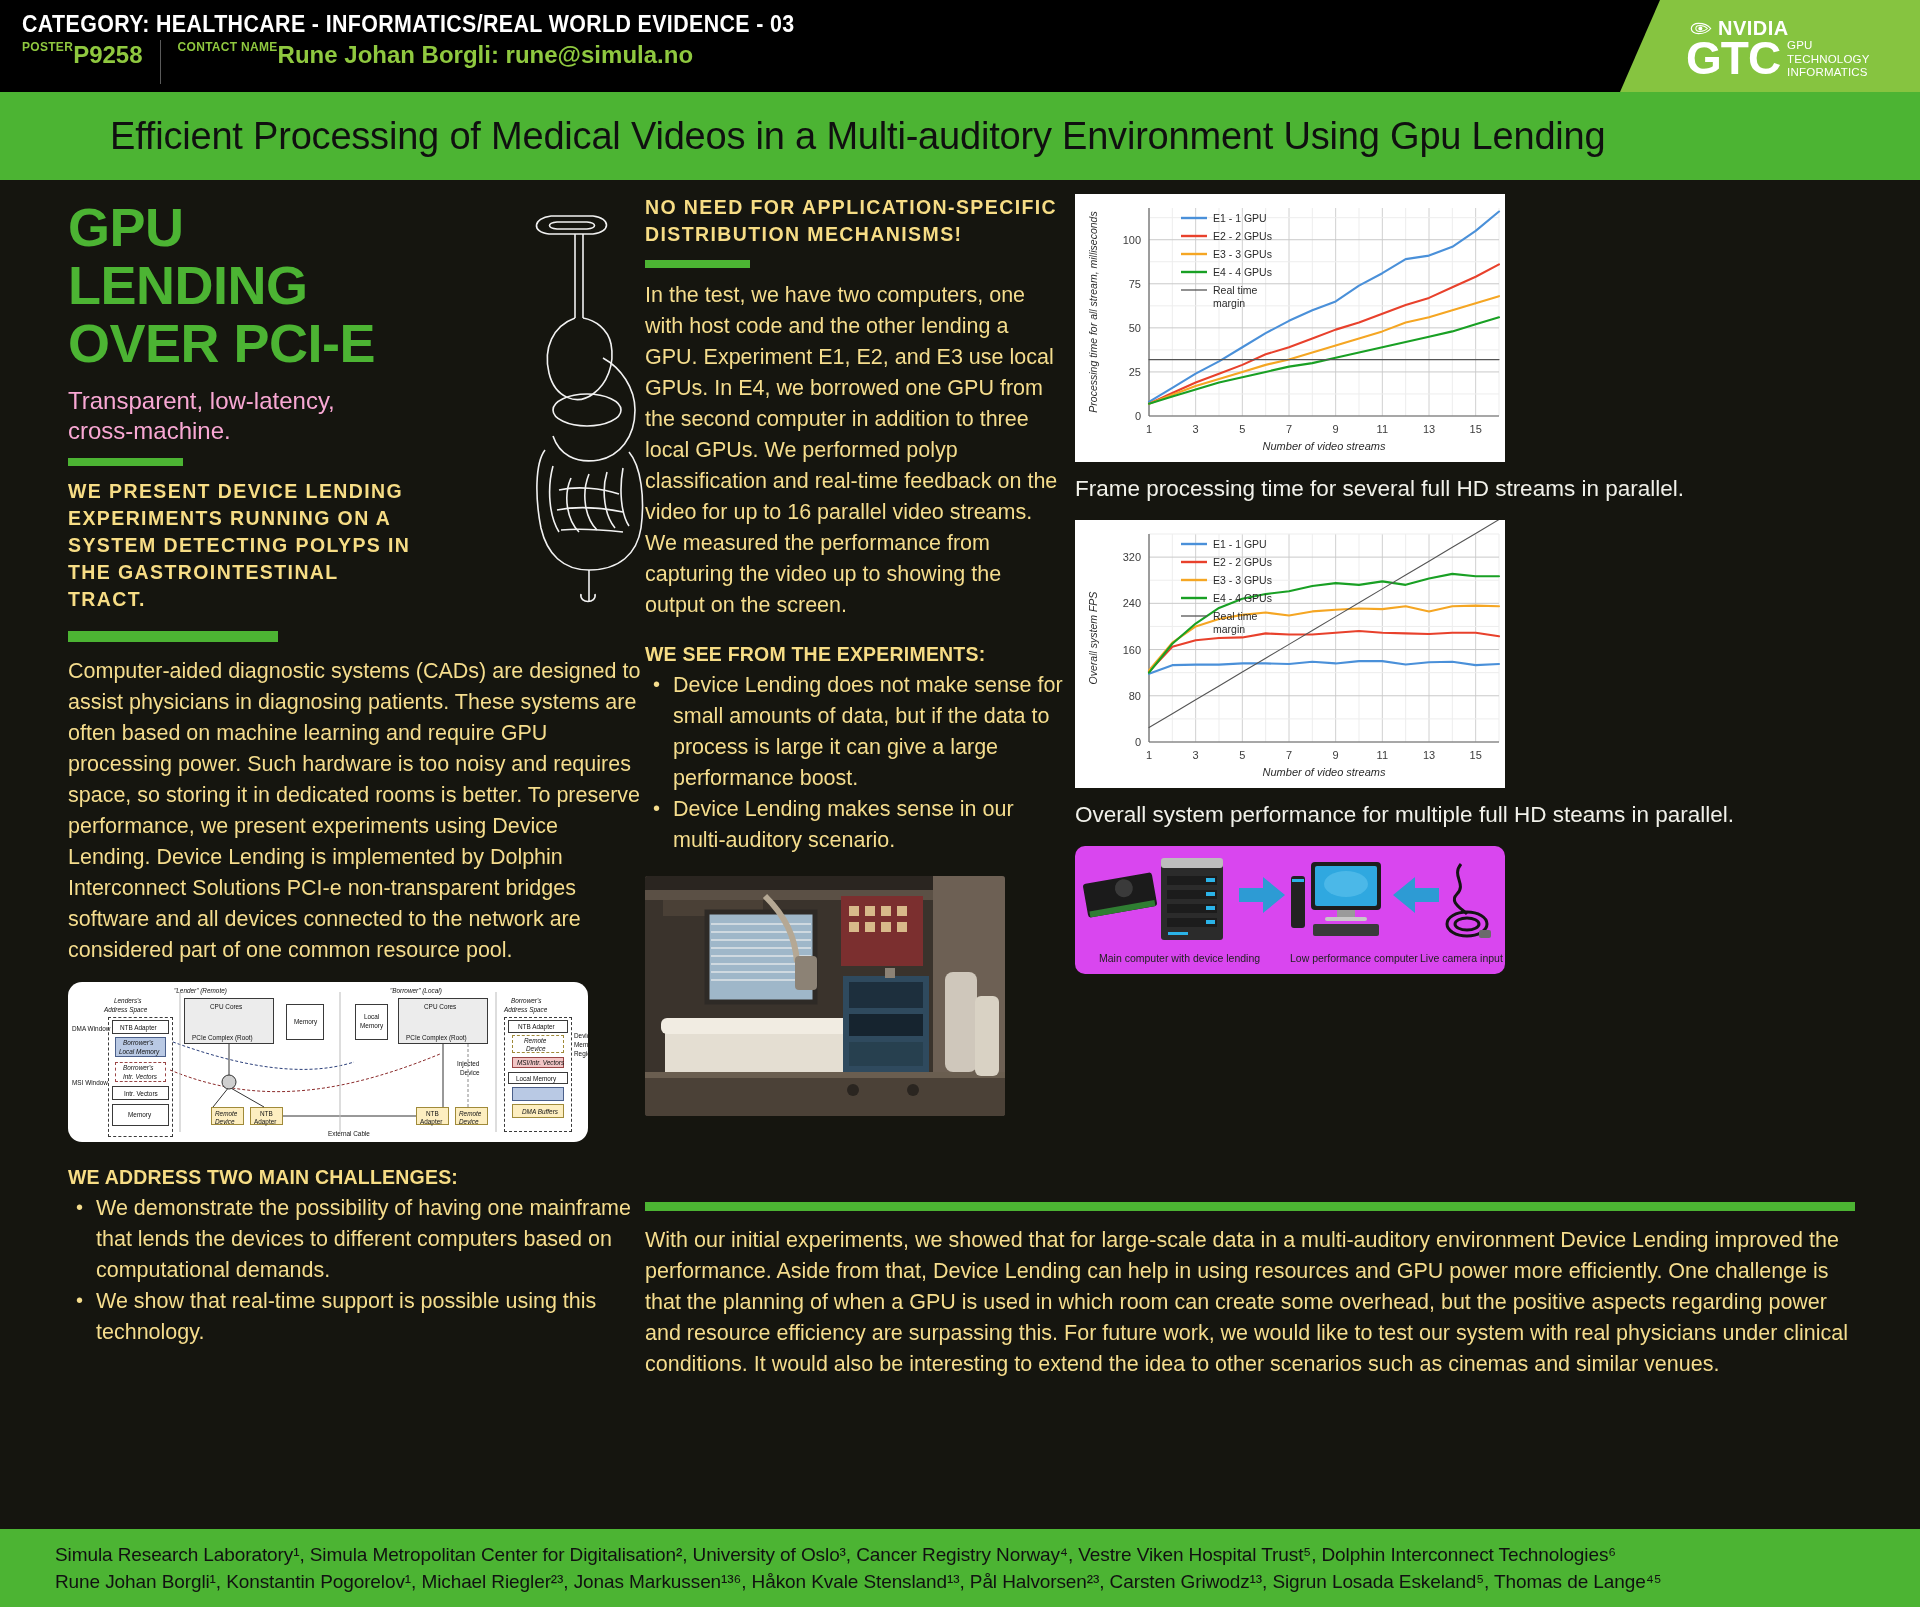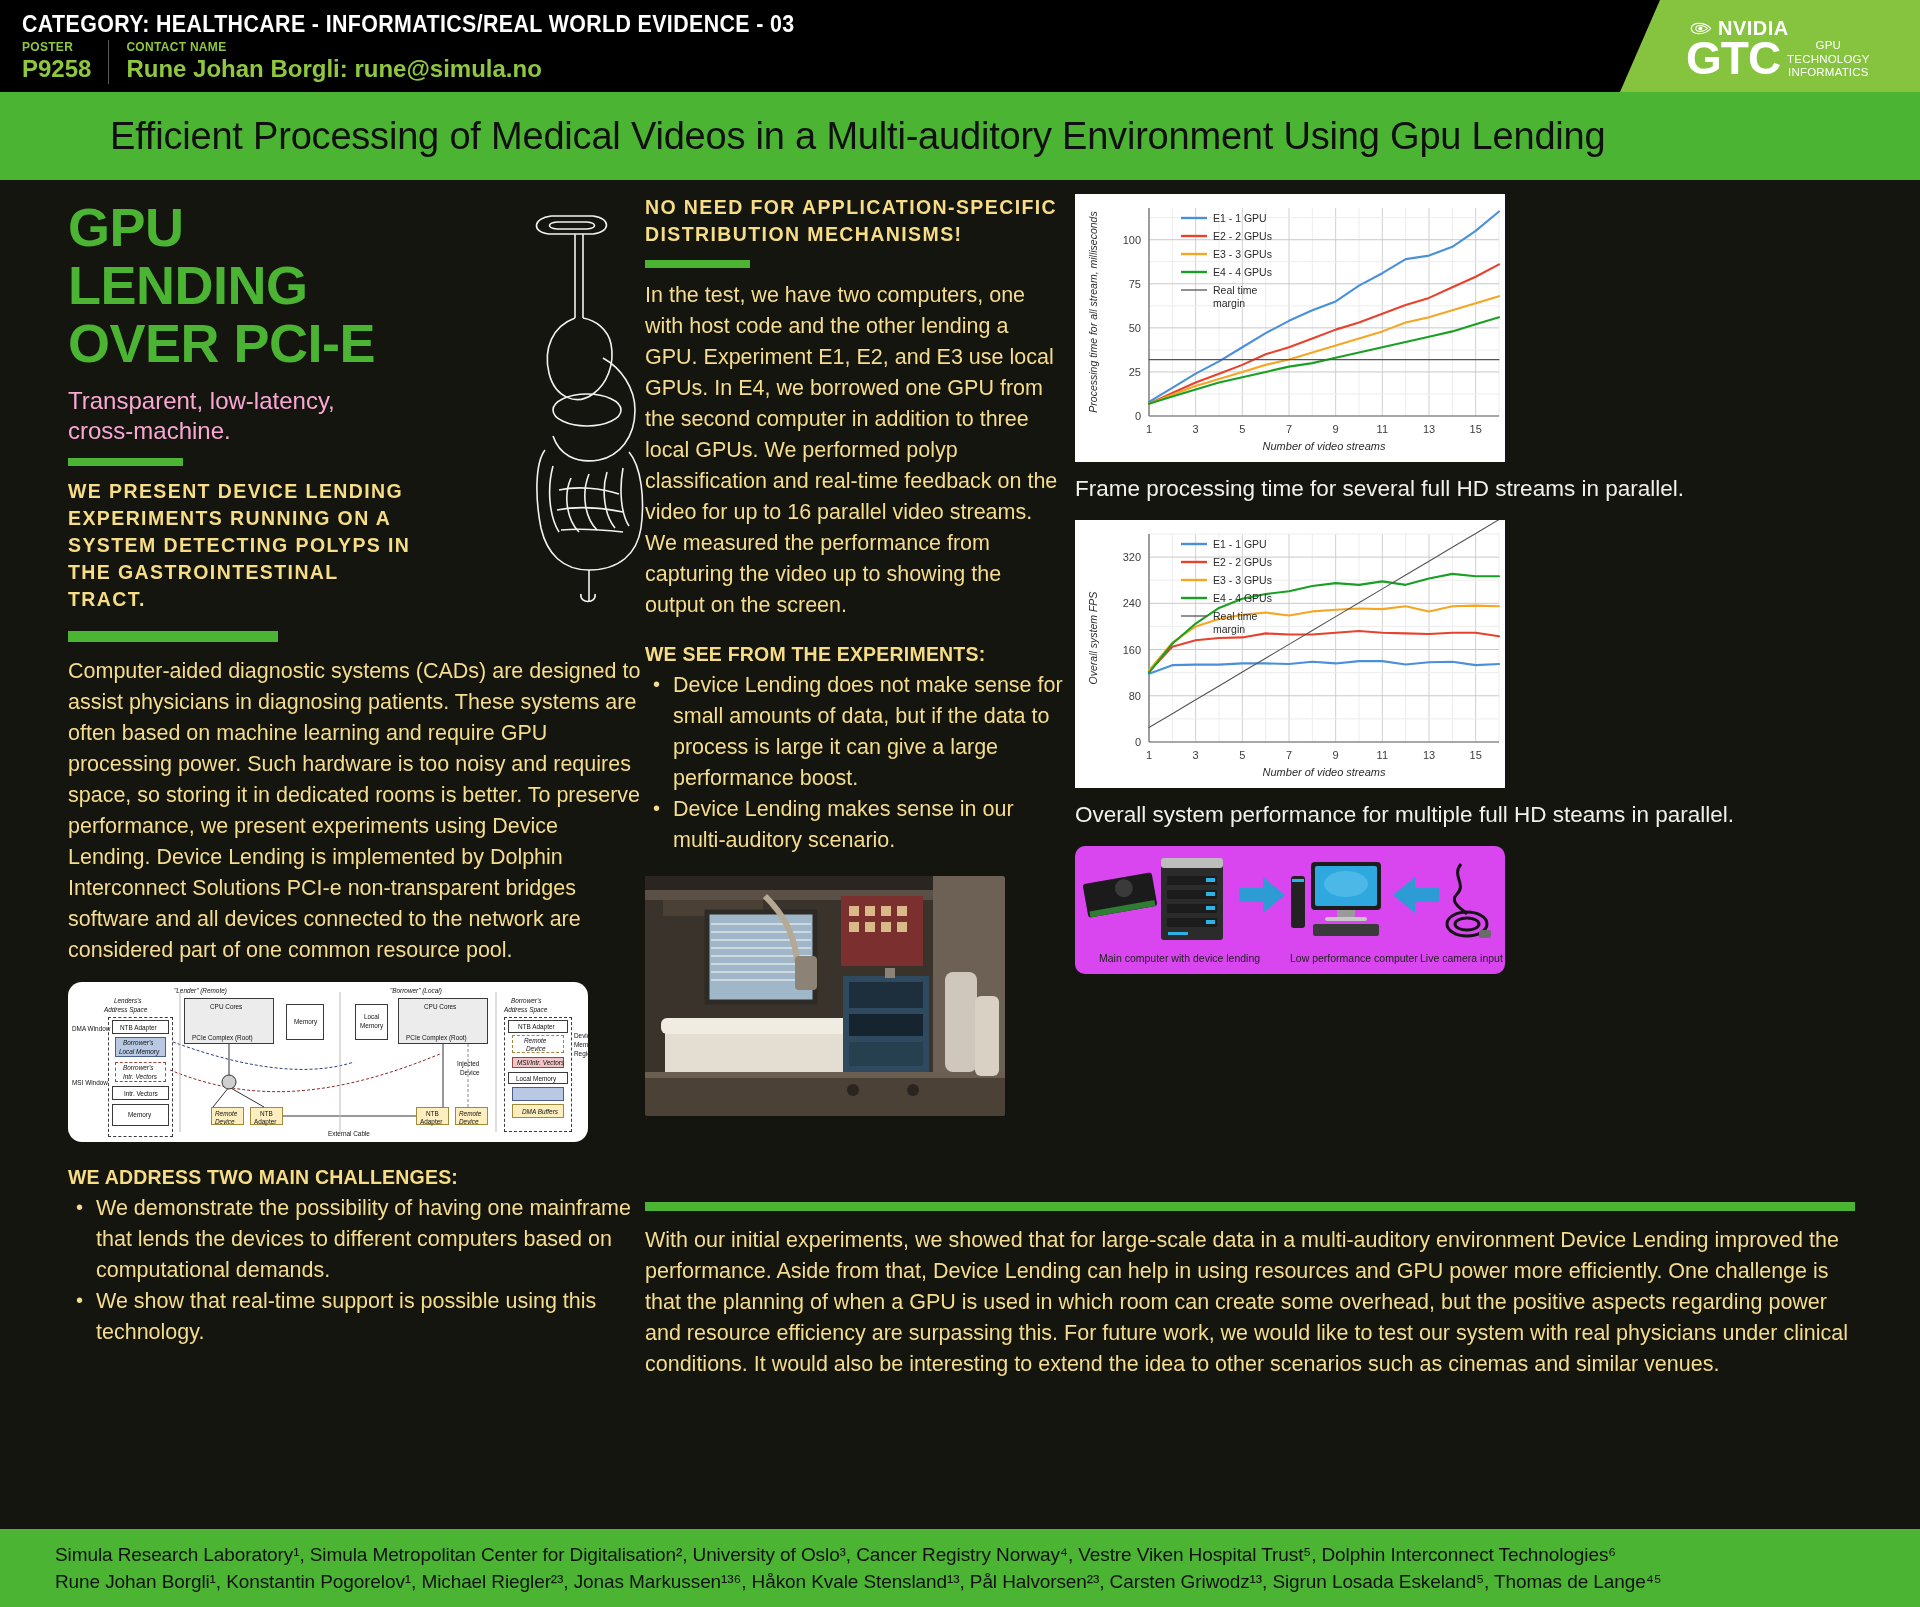--- a/index.html
+++ b/index.html
@@ -15,36 +15,36 @@
   .topbar {
     position: relative; height: 92px; background: #000; overflow: hidden;
   }
   .topbar .category {
     position: absolute; left: 22px; top: 11px;
     color: #ffffff; font-size: 23px; font-weight: 700; letter-spacing: .4px;
     font-family: "Liberation Sans Narrow", "Liberation Sans", sans-serif;
     transform: scaleX(.93); transform-origin: left center;
   }
   .meta { position: absolute; left: 22px; top: 40px; display: flex; align-items: flex-start; }
-  .meta-block { display: flex; flex-direction: column; }
+  .meta-block { display: flex; }
   .meta-lbl { color: #8fc83f; font-size: 12px; font-weight: 700; letter-spacing: .3px; line-height: 14px; }
   .meta-val { color: #8fc83f; font-size: 24px; font-weight: 700; line-height: 30px;
               font-family: "Liberation Sans Narrow", "Liberation Sans", sans-serif; }
   .meta-sep { width: 1px; background: #5a5a5a; height: 44px; margin: 0 17px; }
 
   .gtc-wrap {
     position: absolute; right: 0; top: 0; height: 92px; width: 300px;
     background: #86c440;
     clip-path: polygon(40px 0, 100% 0, 100% 100%, 0 100%);
   }
   .nvidia-row { position: absolute; left: 70px; top: 17px; display: flex; align-items: center; gap: 6px; }
   .nv-eye { width: 22px; height: 15px; }
   .nvidia-text { color: #fff; font-size: 20px; font-weight: 700; letter-spacing: .5px;
                  font-family: "Liberation Sans Narrow","Liberation Sans", sans-serif; }
-  .gtc-row { position: absolute; left: 66px; top: 36px; display: flex; align-items: flex-start; text-align: center; }
+  .gtc-row { position: absolute; left: 66px; top: 36px; display: flex; align-items: flex-start; }
   .gtc-big { color: #fff; font-size: 46px; font-weight: 700; line-height: 44px; letter-spacing: -1px;
              font-family: "Liberation Sans Narrow","Liberation Sans", sans-serif; }
   .gtc-sub { color: #fff; font-size: 11.5px; line-height: 13.5px; margin-left: 7px; margin-top: 3px;
              font-family: "Liberation Sans Narrow","Liberation Sans", sans-serif; letter-spacing: .2px;}
 
   
   .title-banner {
     height: 88px; background: #4cb433; display: flex; align-items: center;
   }
   .title-banner h1 {

